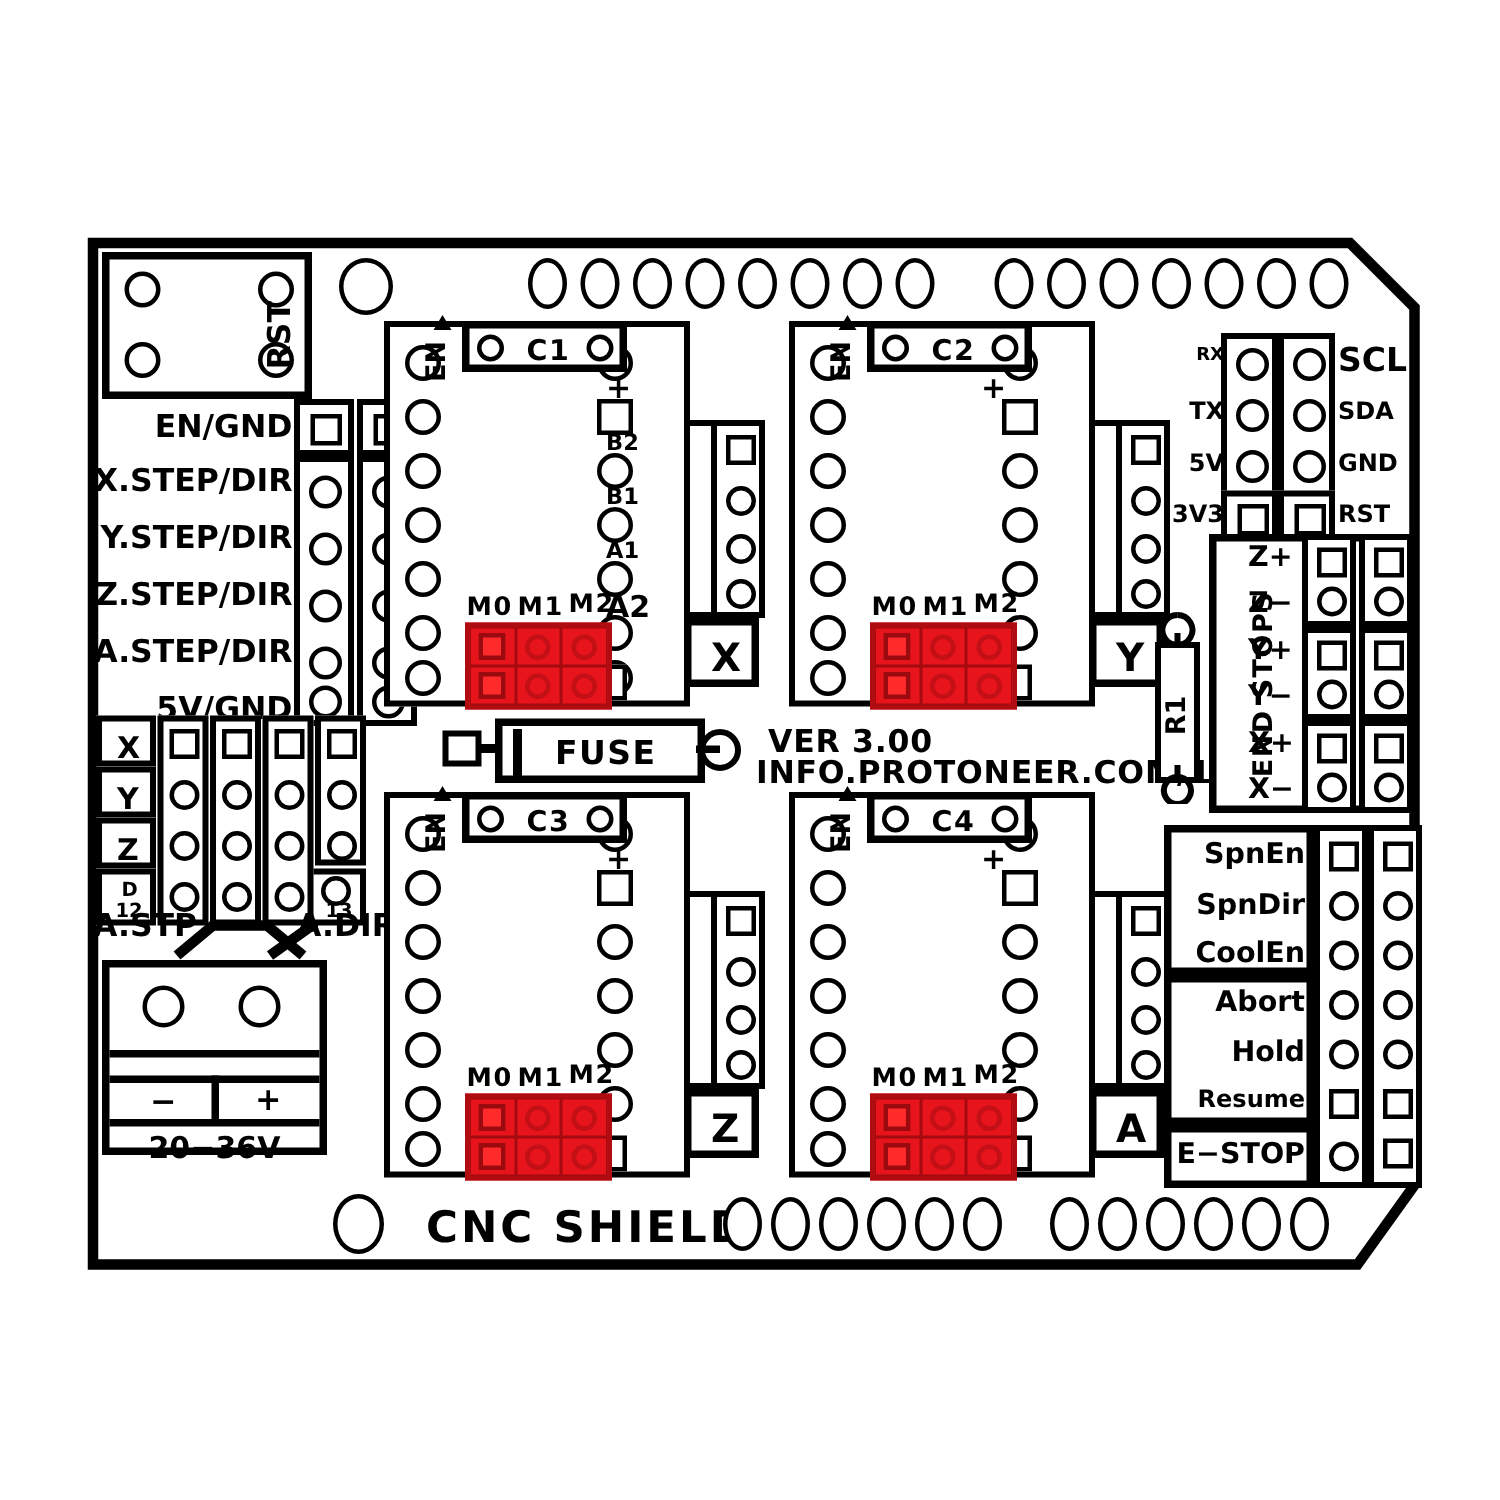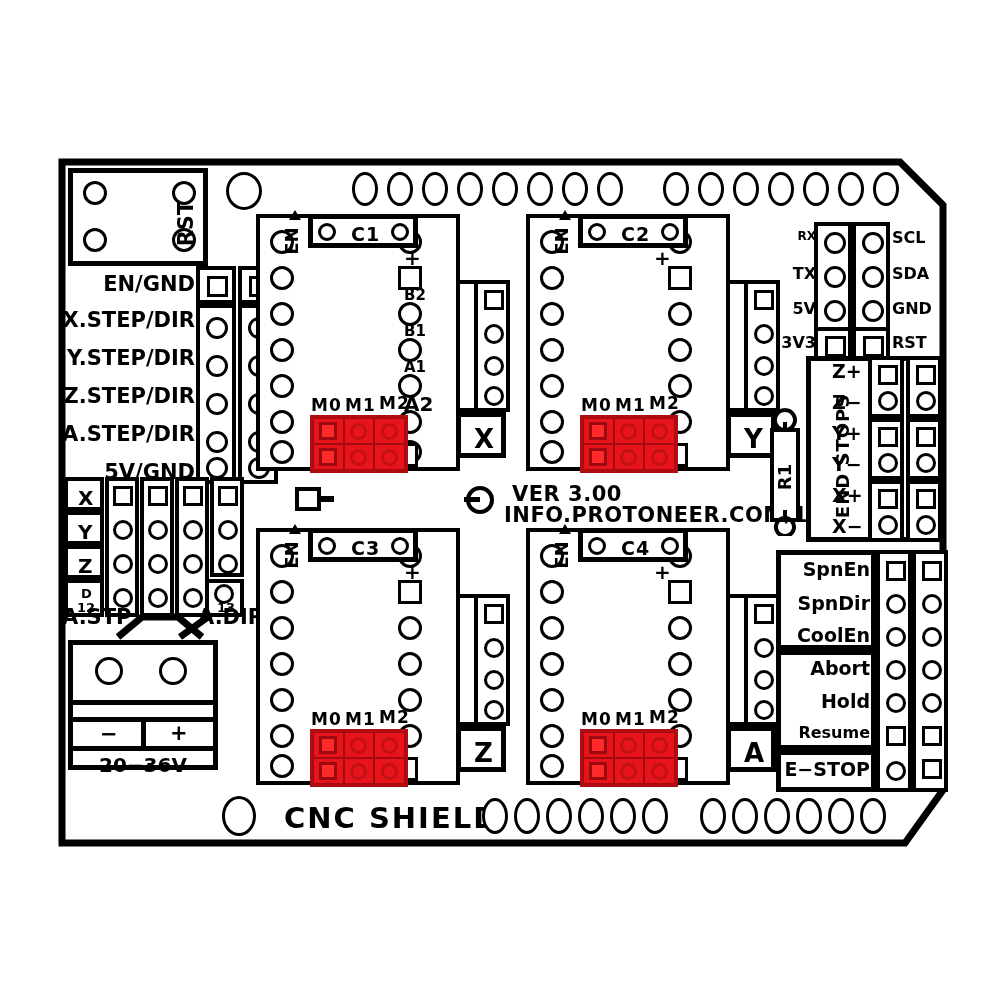--- a/index.html
+++ b/index.html
@@ -291,20 +291,24 @@
     <div class="hole abs" style="left:6px;top:40px; width:20px;height:20px;"></div>
     <div class="hole abs" style="left:6px;top:72px; width:20px;height:20px;"></div>
     <div class="hole abs" style="left:6px;top:102px;width:20px;height:20px;"></div>
   </div>
   <div class="frame5 abs" style="left:726px;top:412px;width:50px;height:46px;">
     <div class="lbl" style="left:13px;top:9px;font-size:26px;">Y</div>
   </div>
 
   <div class="abs" style="left:295px;top:487px;width:26px;height:24px;border:4px solid #000;background:#fff;"></div>
   <div class="abs" style="left:318px;top:496px;width:16px;height:6px;background:#000;"></div>
+  <div class="frame5 abs" style="left:330px;top:479px;width:140px;height:43px;">
+    <div class="abs" style="left:7px;top:2px;width:6px;height:33px;background:#000;"></div>
+    <div class="lbl" style="left:35px;top:8px;font-size:22px;letter-spacing:1px;">FUSE</div>
+  </div>
   <div class="abs" style="left:466px;top:486px;width:28px;height:28px;border:4px solid #000;border-radius:50%;background:#fff;"></div>
   <div class="abs" style="left:464px;top:497px;width:16px;height:5px;background:#000;"></div>
 
   <div class="lbl" style="left:512px;top:484px;font-size:21px;letter-spacing:0.5px;">VER 3.00</div>
   <div class="lbl" style="left:504px;top:505px;font-size:21px;letter-spacing:0.5px;">INFO.PROTONEER.COM/1</div>
 
   <div class="socket" style="left:256px;top:528px;width:204px;height:257px;">
     <div class="hole abs" style="left:10px;top:12px; width:24px;height:24px;"></div>
     <div class="hole abs" style="left:10px;top:48px; width:24px;height:24px;"></div>
     <div class="hole abs" style="left:10px;top:84px; width:24px;height:24px;"></div>
@@ -439,21 +443,21 @@
     <div class="hole abs" style="left:6px;top:40px;width:22px;height:22px;"></div>
     <div class="hole abs" style="left:6px;top:74px;width:22px;height:22px;"></div>
   </div>
   <div class="frame abs" style="left:814px;top:327px;width:38px;height:34px;">
     <div class="hole-sq abs" style="left:7px;top:5px;width:21px;height:21px;"></div>
   </div>
   <div class="frame abs" style="left:852px;top:327px;width:38px;height:34px;">
     <div class="hole-sq abs" style="left:7px;top:5px;width:21px;height:21px;"></div>
   </div>
 
-  <div class="lbl" style="left:892px;top:230px;font-size:16px;">SCL</div>
+  <div class="lbl" style="left:892px;top:230px;font-size:22px;">SCL</div>
   <div class="lbl" style="left:892px;top:266px;font-size:16px;">SDA</div>
   <div class="lbl" style="left:892px;top:301px;font-size:16px;">GND</div>
   <div class="lbl" style="left:892px;top:335px;font-size:16px;">RST</div>
 
   <div class="abs" style="left:770px;top:428px;width:30px;height:94px;border:4px solid #000;background:#fff;"></div>
   <svg width="36" height="130" style="position:absolute;left:767px;top:406px;">
     <path d="M18,4 a10,10 0 1,1 -0.1,0" fill="none" stroke="#000" stroke-width="4"></path>
     <path d="M18,16 L18,24" stroke="#000" stroke-width="4"></path>
     <path d="M18,104 L18,112" stroke="#000" stroke-width="4"></path>
     <path d="M18,112 a9,9 0 1,1 -0.1,0" fill="none" stroke="#000" stroke-width="4"></path>

